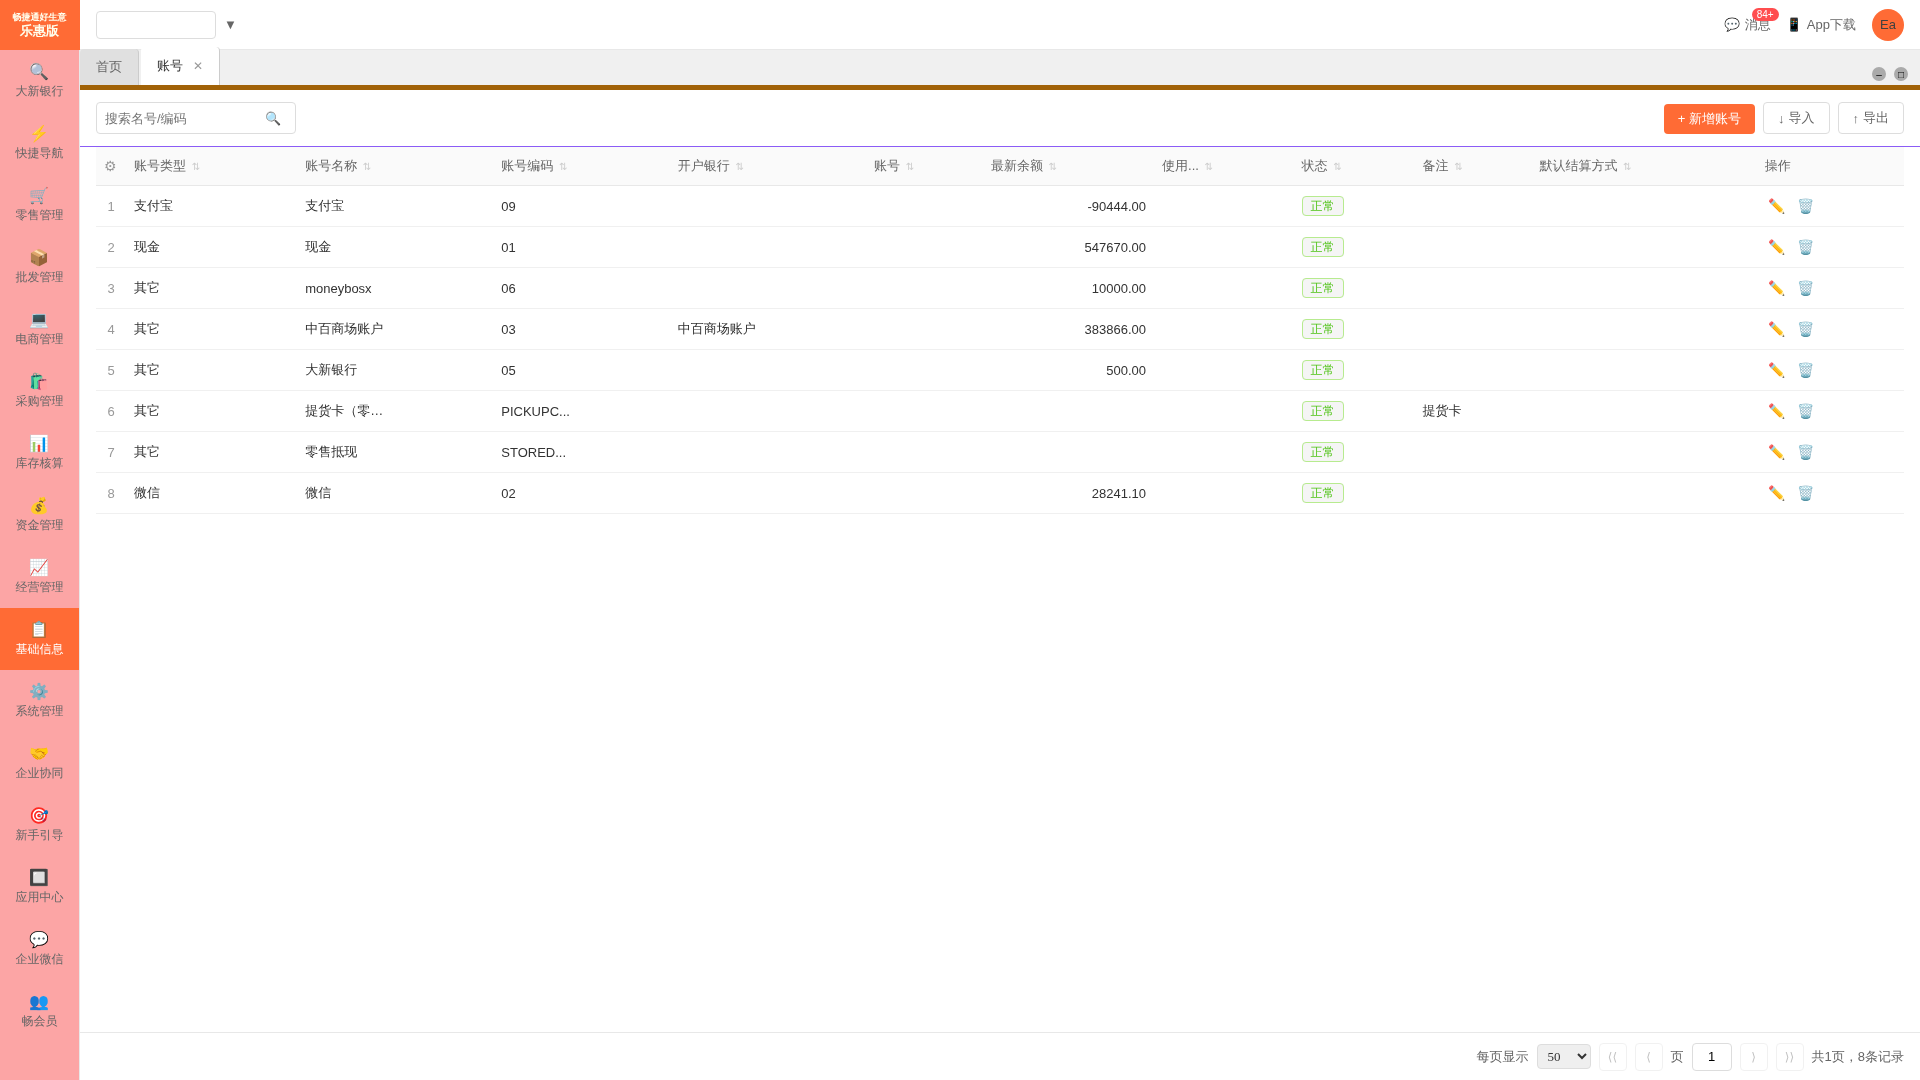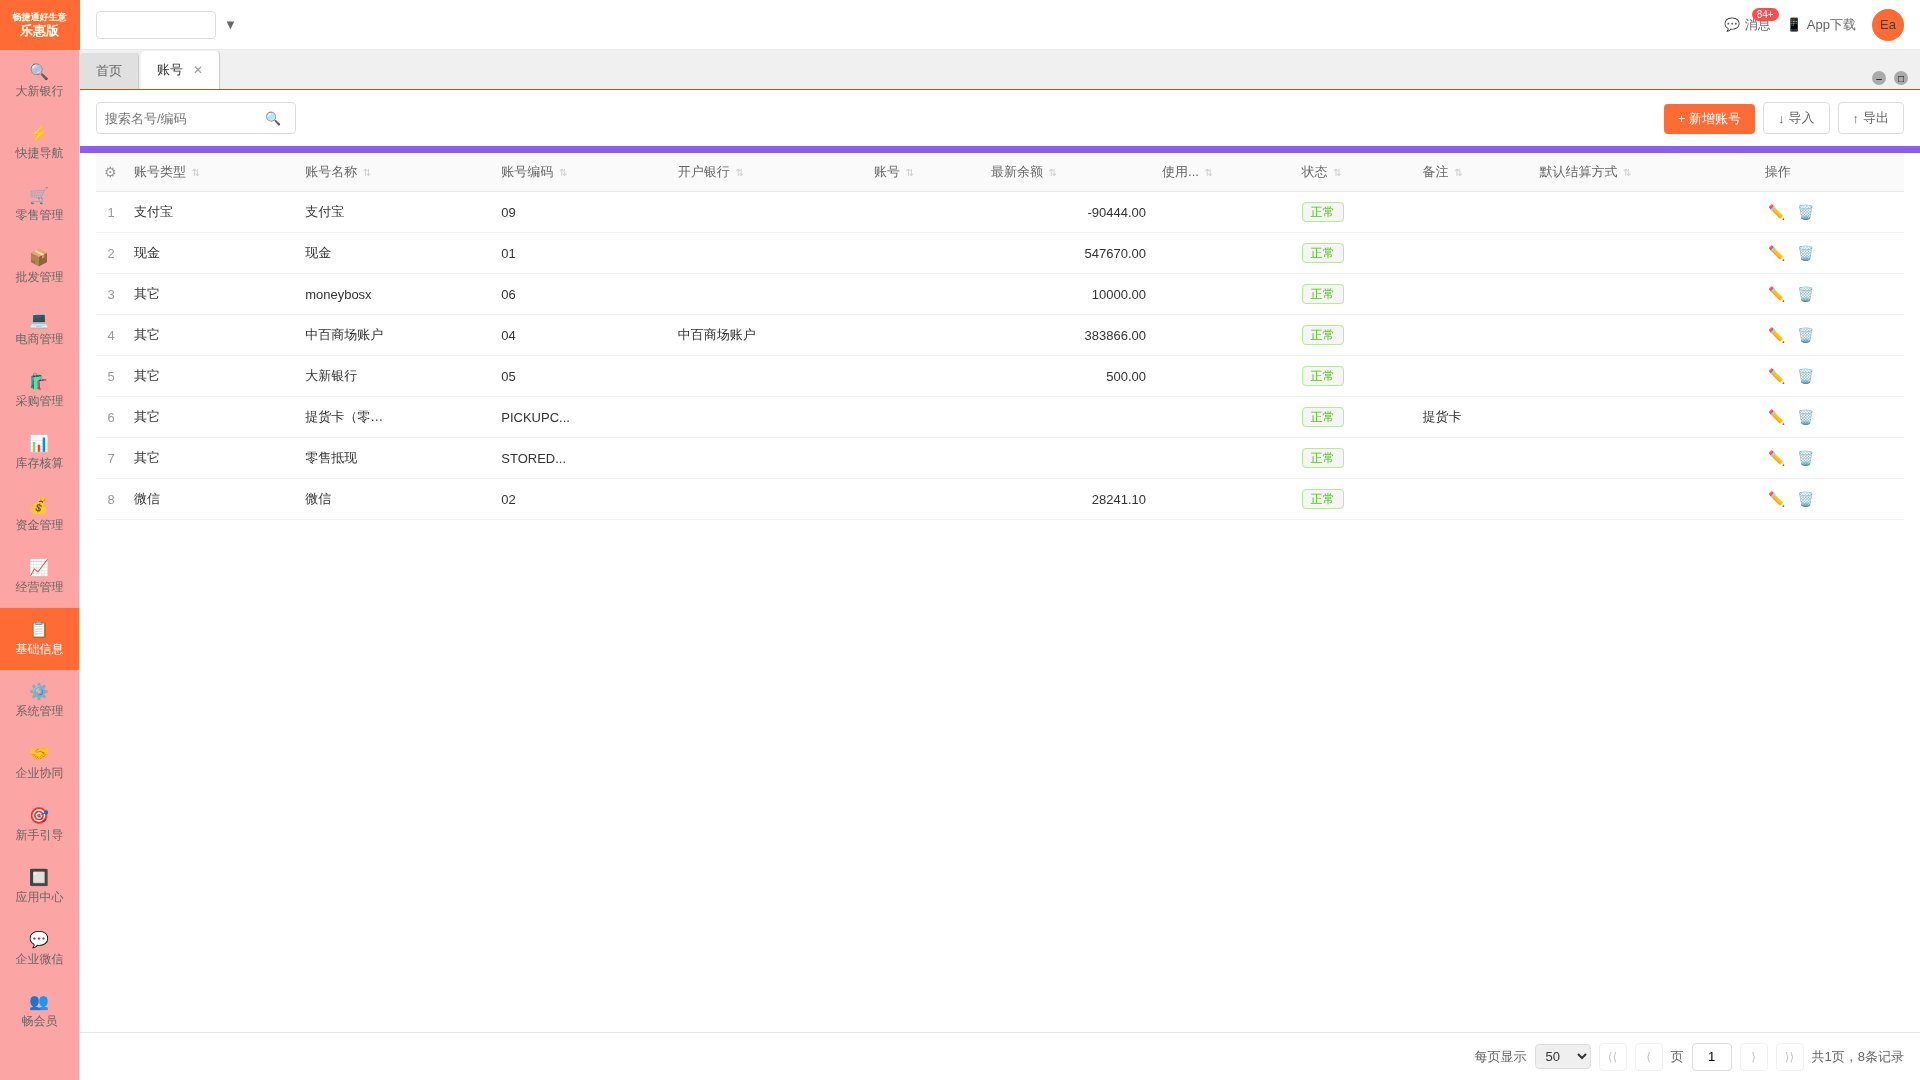--- a/index.html
+++ b/index.html
@@ -116,21 +116,21 @@
       font-size: 13px;
     }
 
     
     .tabbar {
       height: 40px;
       background: #f0f0f0;
       display: flex;
       align-items: flex-end;
       padding: 0 0;
-      border-bottom: 1px solid #a16207;
+      border-bottom: 5px solid #a16207;
     }
     .tab {
       height: 36px;
       padding: 0 16px;
       display: flex;
       align-items: center;
       gap: 6px;
       cursor: pointer;
       font-size: 13px;
       color: #666;
@@ -178,21 +178,21 @@
       flex-direction: column;
       overflow: hidden;
     }
 
     
     .toolbar {
       padding: 12px 16px;
       display: flex;
       align-items: center;
       justify-content: space-between;
-      border-bottom: 7px solid #8b5cf6;
+      border-bottom: 1px solid #8b5cf6;
     }
     .search-box {
       display: flex;
       align-items: center;
       border: 1px solid #ddd;
       border-radius: 4px;
       padding: 0 8px;
       height: 32px;
       width: 200px;
     }
@@ -293,20 +293,21 @@
       gap: 8px;
       font-size: 13px;
       color: #666;
     }
     .page-size-select {
       border: 1px solid #ddd;
       border-radius: 4px;
       padding: 3px 6px;
       font-size: 13px;
       color: #333;
+      font-family: Liberation Serif, serif;
     }
     .page-btn {
       width: 28px;
       height: 28px;
       border: 1px solid #ddd;
       border-radius: 4px;
       background: white;
       cursor: pointer;
       display: flex;
       align-items: center;
@@ -563,21 +564,21 @@
     <td></td>
     <td>
       <button class="action-btn" title="编辑">✏️</button>
       <button class="action-btn" title="删除">🗑️</button>
     </td>
   </tr>
             <tr>
     <td class="row-num">4</td>
     <td>其它</td>
     <td>中百商场账户</td>
-    <td>04</td>
+    <td>03</td>
     <td>中百商场账户</td>
     <td></td>
     <td style="text-align:right;">383866.00</td>
     <td></td>
     <td><span class="status-badge">正常</span></td>
     <td></td>
     <td></td>
     <td>
       <button class="action-btn" title="编辑">✏️</button>
       <button class="action-btn" title="删除">🗑️</button>

